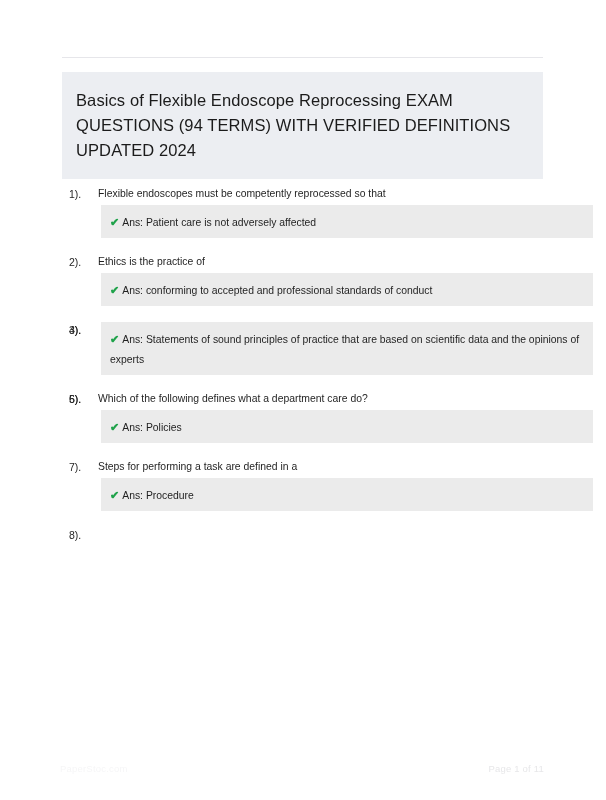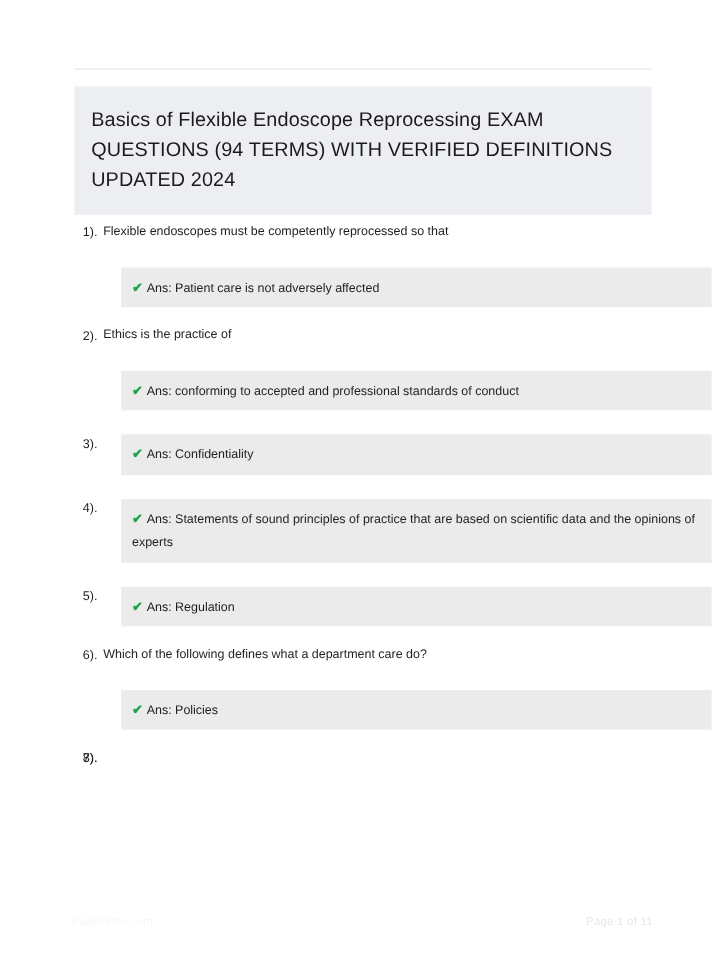--- a/index.html
+++ b/index.html
@@ -63,29 +63,29 @@
     position: absolute;
     left: 69px;
     top: 0px;
     width: 28px;
     font-size: 10.5px;
     line-height: 16px;
     color: #1f1f1f;
     text-align: left;
   }
   .qtext {
-    margin-left: 16px;
+    margin-left: 28px;
     font-size: 10.4px;
     line-height: 16.5px;
     color: #1f1f1f;
     padding-top: 0px;
   }
   .ansbox {
     margin-left: 31px;
-    margin-top: 20px;
+    margin-top: 2px;
     background: #ebebeb;
     padding: 7px 9px 7px 9px;
     box-sizing: border-box;
     width: 492px;
   }
   .anstext {
     font-size: 10.4px;
     line-height: 16.5px;
     color: #1f1f1f;
   }
@@ -137,37 +137,37 @@
         <div class="qtext">Flexible endoscopes must be competently reprocessed so that</div>
         <div class="ansbox"><span class="check">✔</span><span class="anstext">Ans: Patient care is not adversely affected</span></div>
       </div>
       <div class="qblock">
         <div class="qnum">2).</div>
         <div class="qtext">Ethics is the practice of</div>
         <div class="ansbox"><span class="check">✔</span><span class="anstext">Ans: conforming to accepted and professional standards of conduct</span></div>
       </div>
       <div class="qblock">
         <div class="qnum">3).</div>
-        <div class="ansbox"><span class="check">✔</span><span class="anstext">Ans: Confidentiality</span></div>
       </div>
       <div class="qblock">
         <div class="qnum">4).</div>
         <div class="ansbox"><span class="check">✔</span><span class="anstext">Ans: Statements of sound principles of practice that are based on scientific data and the opinions of experts</span></div>
       </div>
       <div class="qblock">
         <div class="qnum">5).</div>
-        <div class="ansbox"><span class="check">✔</span><span class="anstext">Ans: Regulation</span></div>
       </div>
       <div class="qblock">
         <div class="qnum">6).</div>
         <div class="qtext">Which of the following defines what a department care do?</div>
         <div class="ansbox"><span class="check">✔</span><span class="anstext">Ans: Policies</span></div>
       </div>
       <div class="qblock">
         <div class="qnum">7).</div>
+        <div class="qtext">Steps for performing a task are defined in a</div>
+        <div class="ansbox"><span class="check">✔</span><span class="anstext">Ans: Procedure</span></div>
       </div>
       <div class="qblock">
         <div class="qnum">8).</div>
       </div>
     </div>
 
   <div class="footer">
     <div class="watermark">PaperStoc.com</div>
     <div class="pagenum">Page 1 of 11</div>
   </div>

